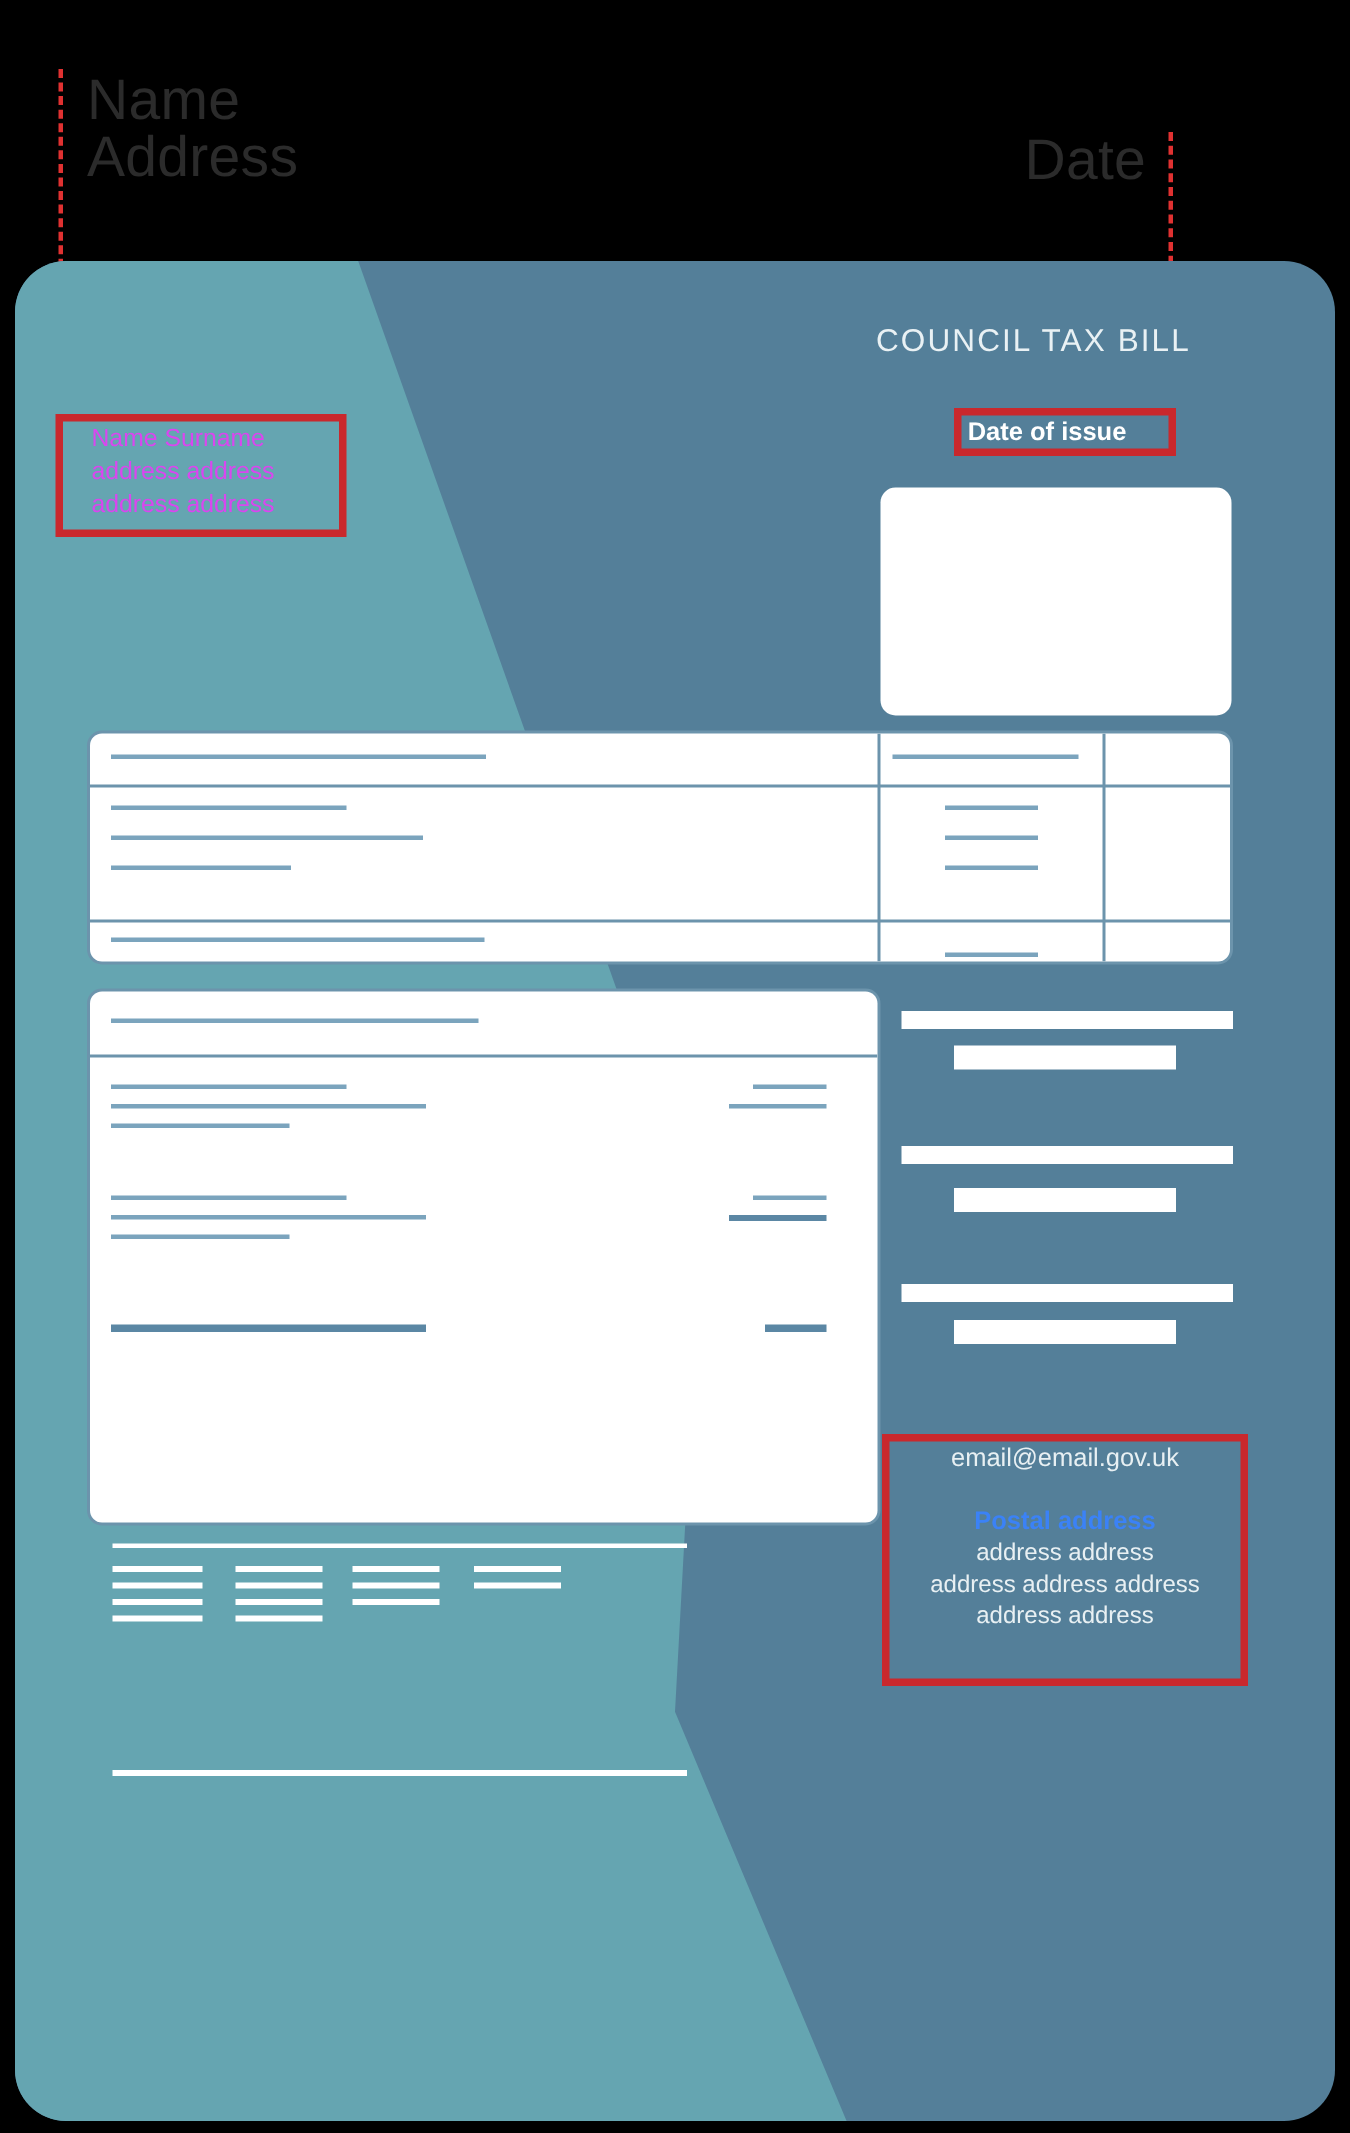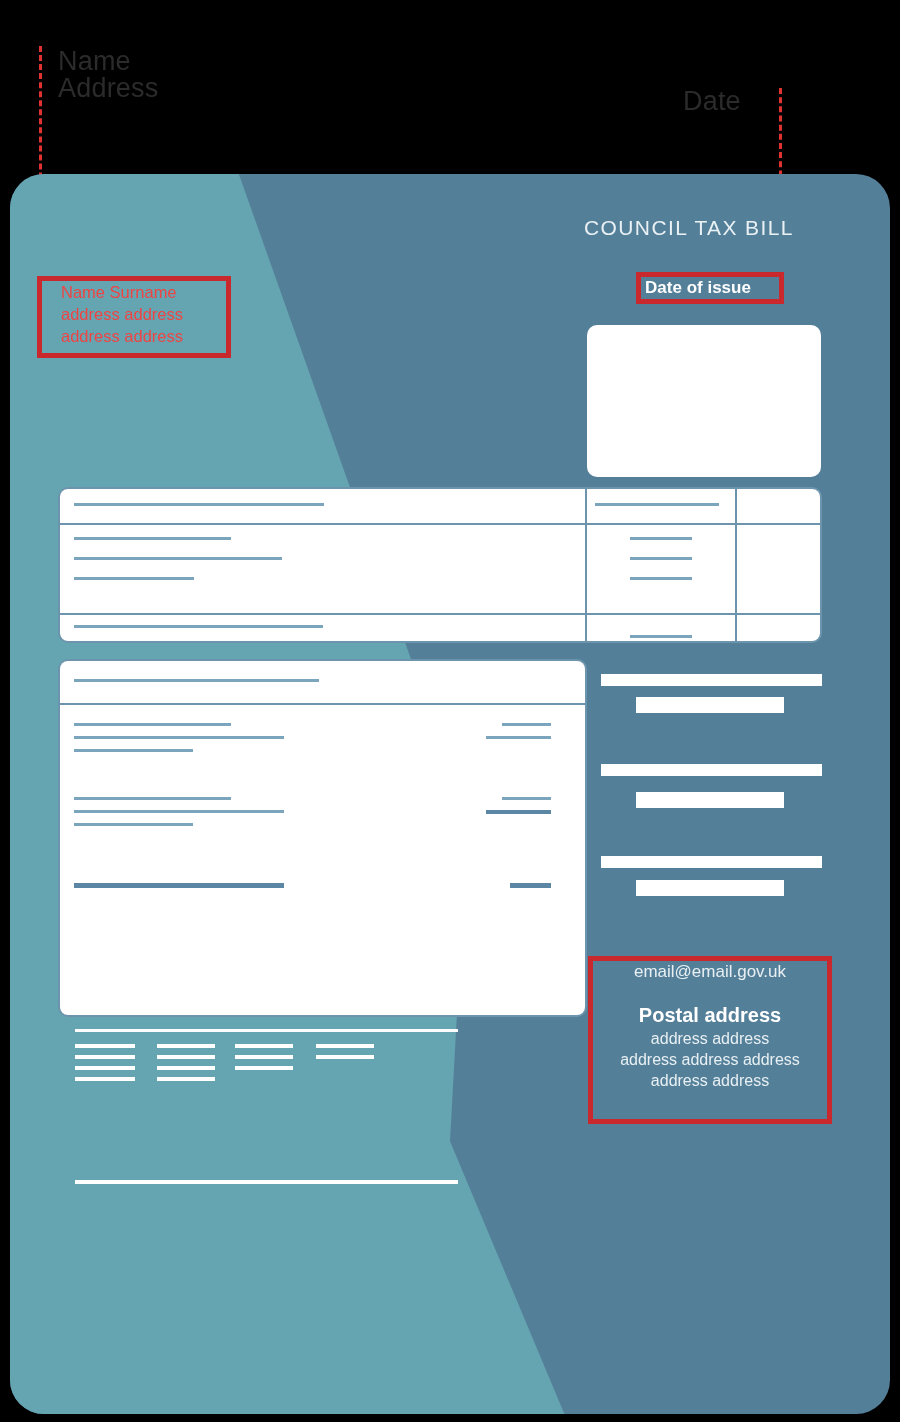--- a/index.html
+++ b/index.html
@@ -1,20 +1,20 @@
 <!DOCTYPE html>
 <html><head>
 <meta charset="utf-8">
 <style>
   html,body{margin:0;padding:0;background:#000;}
   body{width:900px;height:1422px;position:relative;overflow:hidden;
        font-family:"Liberation Sans","DejaVu Sans",sans-serif;}
 
   
-  .ann-label{position:absolute;color:#2b2b2b;font-size:27px;line-height:1.0;
+  .ann-label{position:absolute;color:#2b2b2b;font-size:38px;line-height:1.0;
              letter-spacing:0.2px;font-weight:400;white-space:pre-line;}
   #ann-name-address{left:58px;top:48px;}
   #ann-date{left:683px;top:88px;}
   #ann-issuer{left:604px;top:1174px;color:#232323;}
 
   
   .guide{position:absolute;width:0;border-left:3px dashed #e03131;}
   #guide-name{left:39px;top:46px;height:232px;}
   #guide-date{left:779px;top:88px;height:180px;}
   #guide-issuer{left:585px;top:1122px;height:128px;}
@@ -31,21 +31,21 @@
               font-size:21px;letter-spacing:1.4px;font-weight:400;}
 
   
   .redbox{position:absolute;border:5px solid #c9282d;box-sizing:border-box;}
   #box-name{left:37px;top:276px;width:194px;height:82px;}
   #box-date{left:636px;top:272px;width:148px;height:32px;}
   #box-postal{left:588px;top:956px;width:244px;height:168px;}
 
   
   #name-block{position:absolute;left:61px;top:281px;width:170px;
-              color:#ef4444;font-size:16.5px;line-height:1.34;white-space:pre-line;}
+              color:#d946ef;font-size:16.5px;line-height:1.34;white-space:pre-line;}
   #date-label{position:absolute;left:636px;top:276px;width:124px;height:24px;
               display:flex;align-items:center;justify-content:center;
               color:#ffffff;font-size:17px;font-weight:bold;}
 
   
   #logo-box{position:absolute;left:587px;top:325px;width:234px;height:152px;
             background:#fff;border-radius:10px;}
 
   
   #table{position:absolute;left:60px;top:489px;width:760px;height:152px;
@@ -64,21 +64,21 @@
          box-shadow:0 0 0 2px #6c94ac;}
   #panel .hline{position:absolute;left:0;right:0;height:2px;background:#6c94ac;}
 
   
   .wbar{position:absolute;background:#ffffff;}
 
   
   #postal{position:absolute;left:592px;top:962px;width:236px;
           text-align:center;color:#e8f0f3;}
   #postal .email{font-size:17px;margin-bottom:22px;}
-  #postal .ptitle{font-size:20px;font-weight:bold;color:#ffffff;margin-bottom:2px;}
+  #postal .ptitle{font-size:17px;font-weight:bold;color:#3b82f6;margin-bottom:2px;}
   #postal .paddr{font-size:16px;line-height:1.3;white-space:pre-line;}
 
   
   .wline{position:absolute;background:#ffffff;height:3px;}
 </style>
 </head>
 <body>
 
 <div class="guide" id="guide-name"></div>
 <div class="guide" id="guide-date"></div>

